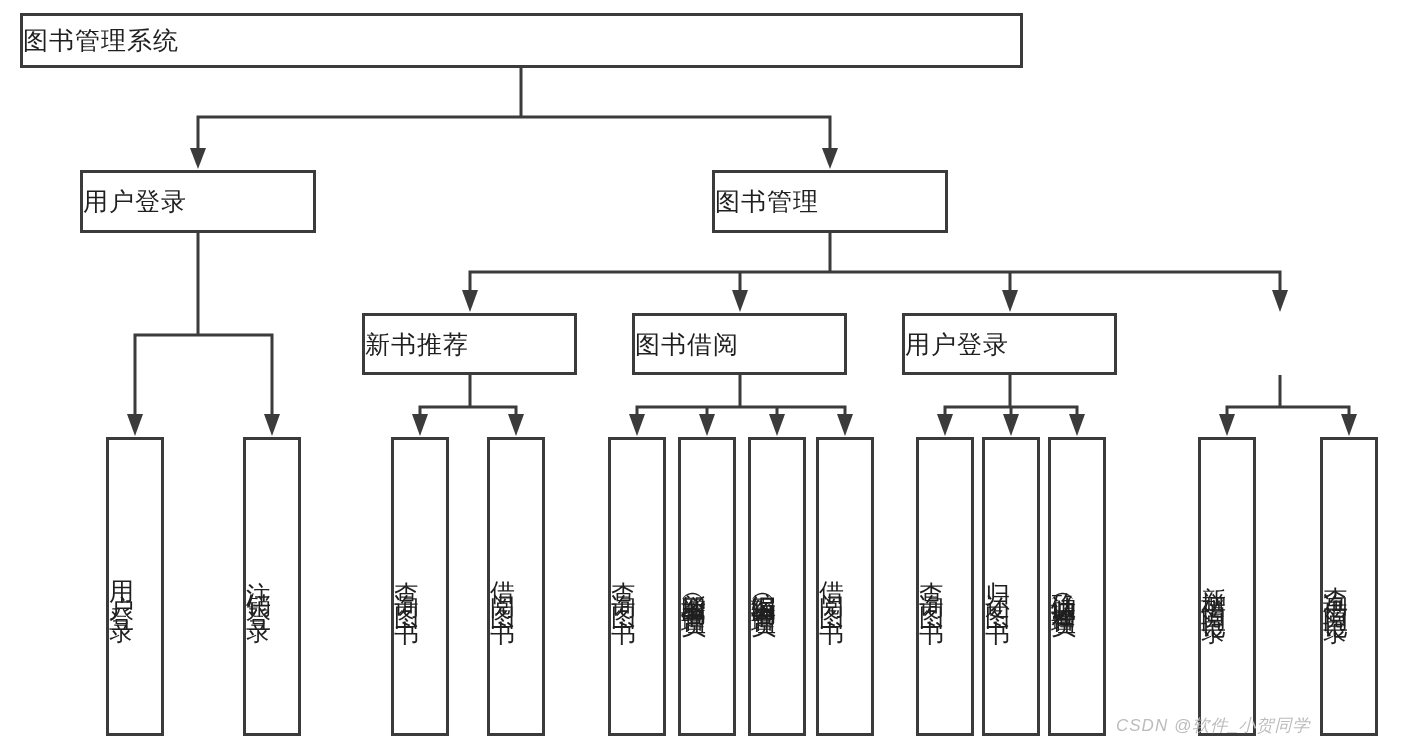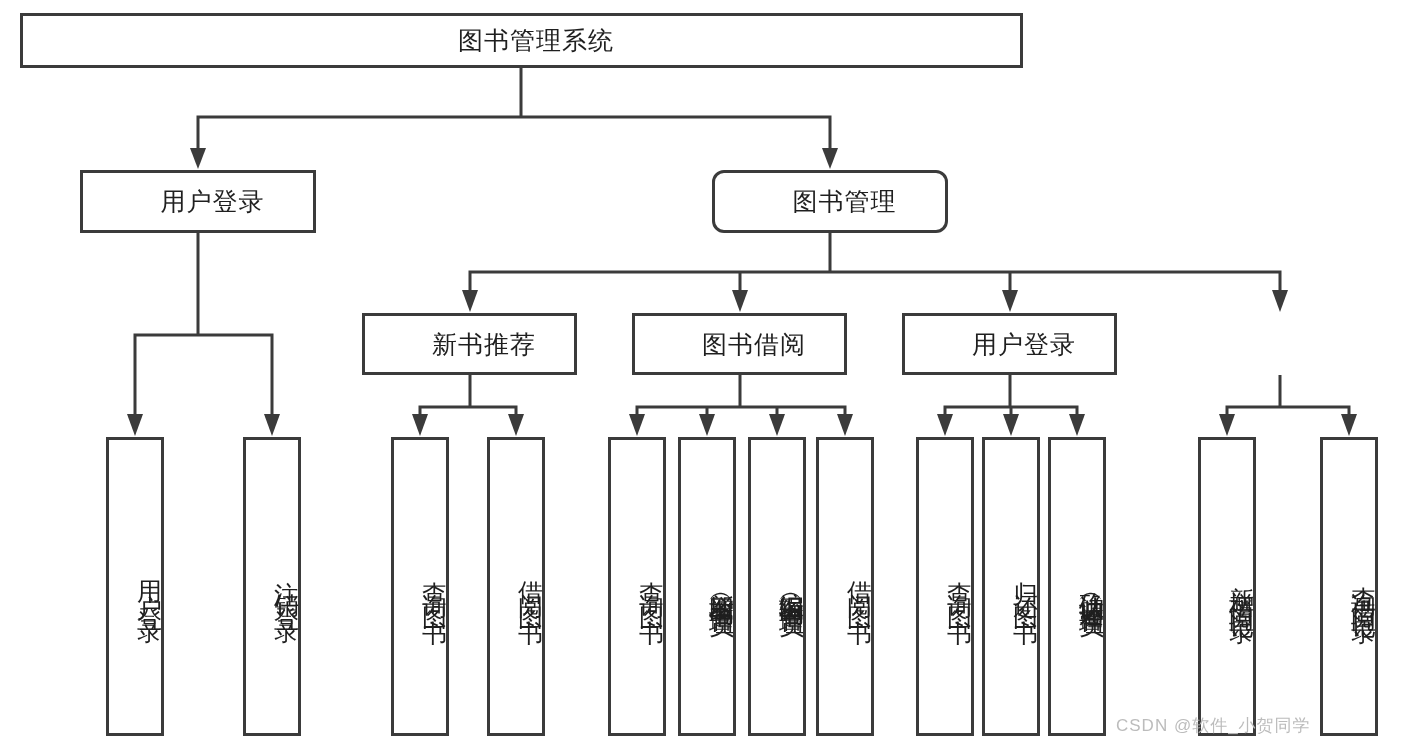--- a/index.html
+++ b/index.html
@@ -18,23 +18,22 @@
     width:1405px;height:747px;
     background:var(--bg);
     overflow:hidden;
   }
   .wires{position:absolute;left:0;top:0;}
   .node{
     position:absolute;
     background:#fff;
     border:3px solid var(--line);
     color:var(--text);
-    display:flex;align-items:center;justify-content:center;
+    display:flex;align-items:center;justify-content:flex-start;
     text-align:center;
-    padding-left:29px;
   }
   .h-node{font-size:25px;letter-spacing:1px;}
   .leaf{
     font-size:25px;
     width:58px;top:437px;height:299px;
   }
   .leaf .vtext{
     writing-mode:vertical-rl;
     line-height:1;
     display:block;
@@ -43,20 +42,21 @@
   .ls-mid{letter-spacing:7px;}
   .ls-tight{letter-spacing:3px;}
   .watermark{
     position:absolute;
     left:1116px;top:714px;
     font-size:17px;
     letter-spacing:1px;
     color:var(--wm);
     white-space:nowrap;
     pointer-events:none;
+    font-style:italic;
   }
 </style>
 </head>
 <body>
 
 <div class="canvas">
 
   <svg class="wires" width="1405" height="747" aria-hidden="true">
     <g stroke="#3b3b3b" stroke-width="3" fill="none">
 
@@ -101,21 +101,21 @@
     </g>
   </svg>
 
   <div class="node h-node" style="left:20px;top:13px;width:1003px;height:55px;">
     <span>图书管理系统</span>
   </div>
 
   <div class="node h-node" style="left:80px;top:170px;width:236px;height:63px;">
     <span>用户登录</span>
   </div>
-  <div class="node h-node" style="left:712px;top:170px;width:236px;height:63px;border-radius:12px;">
+  <div class="node h-node" style="left:712px;top:170px;width:236px;height:63px;">
     <span>图书管理</span>
   </div>
 
   <div class="node h-node" style="left:362px;top:313px;width:215px;height:62px;">
     <span>新书推荐</span>
   </div>
   <div class="node h-node" style="left:632px;top:313px;width:215px;height:62px;">
     <span>图书借阅</span>
   </div>
   <div class="node h-node" style="left:902px;top:313px;width:215px;height:62px;">

